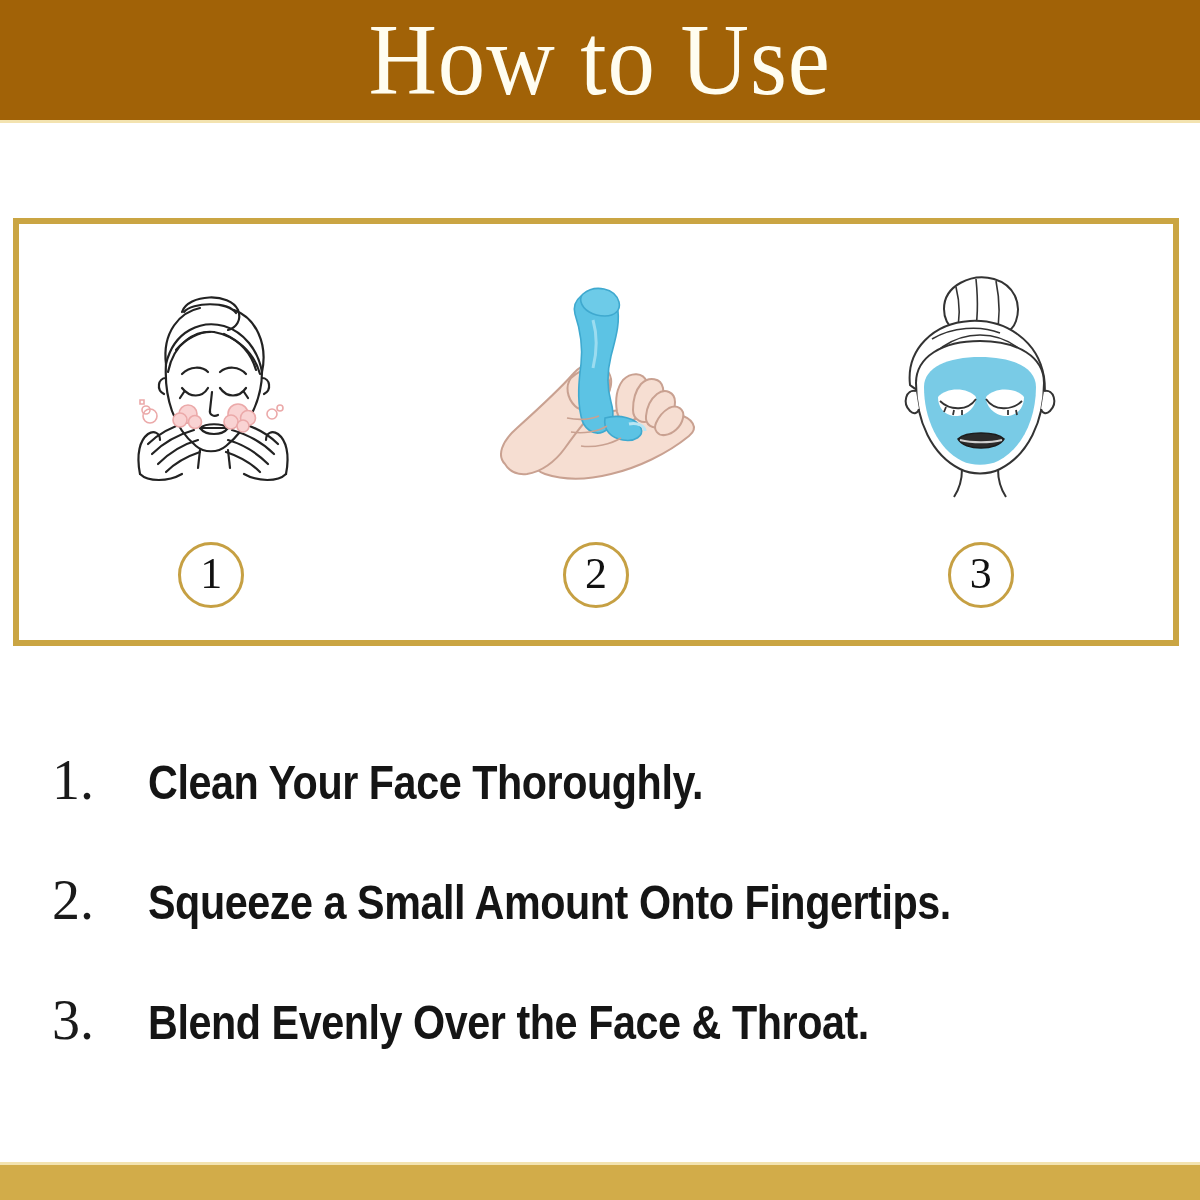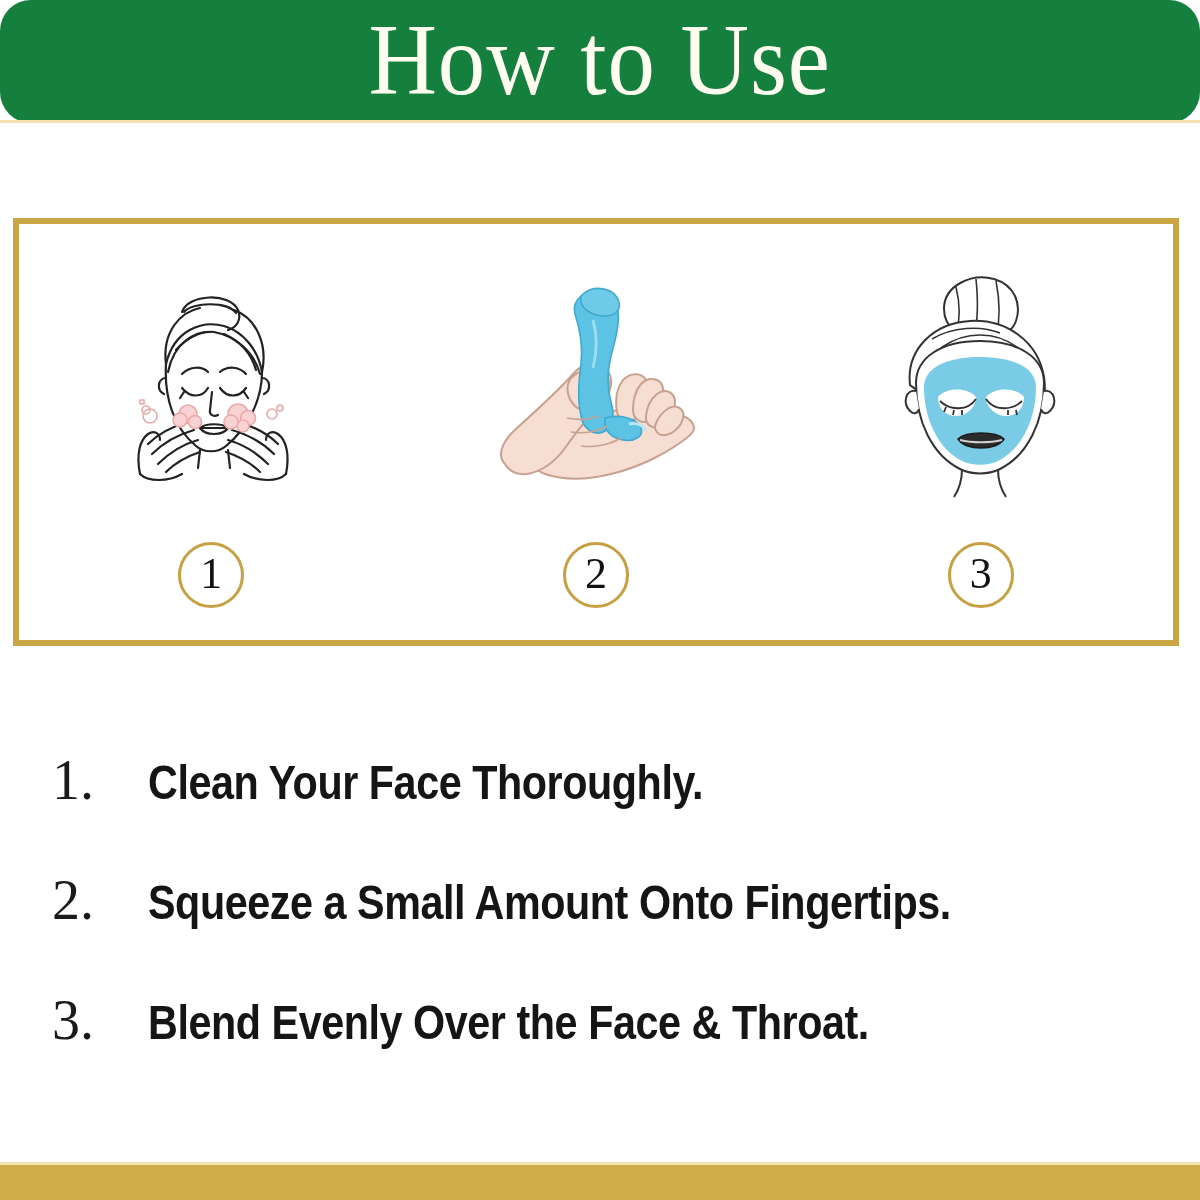--- a/index.html
+++ b/index.html
@@ -16,26 +16,25 @@
     -webkit-font-smoothing: antialiased;
   }
 
   
   .header-band {
     position: absolute;
     left: 0;
     top: 0;
     width: 1200px;
     height: 123px;
-    background: #15803d;
+    background: #a16207;
     display: flex;
     align-items: center;
     justify-content: center;
     box-sizing: border-box;
-    border-radius: 31px;
   }
   .header-band::after {
     content: "";
     position: absolute;
     left: 0; right: 0; bottom: 0;
     height: 3px;
     background: #f3e3b0;
   }
   .header-title {
     font-family: "Liberation Serif", "DejaVu Serif", serif;

